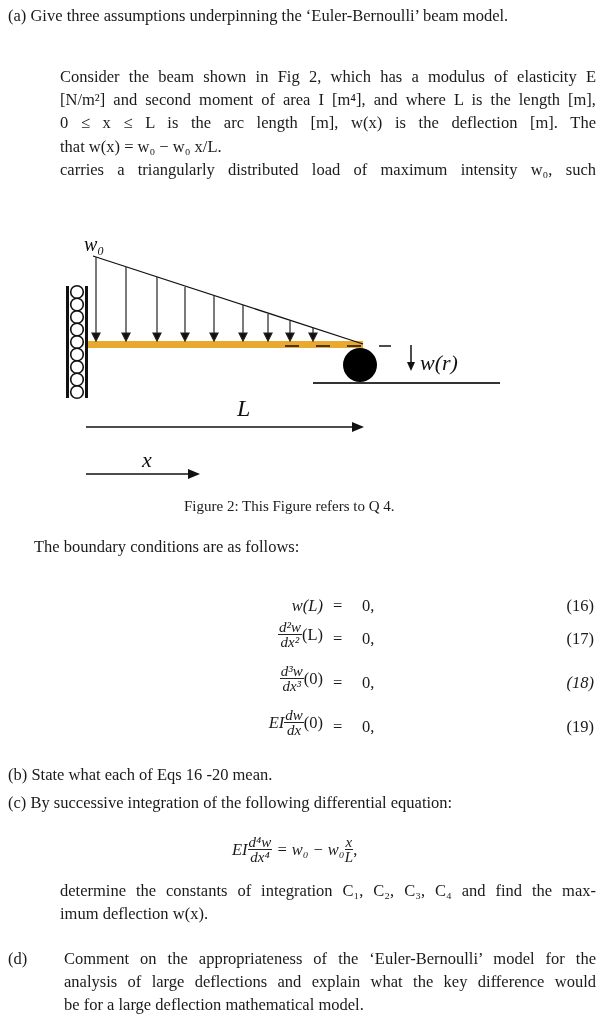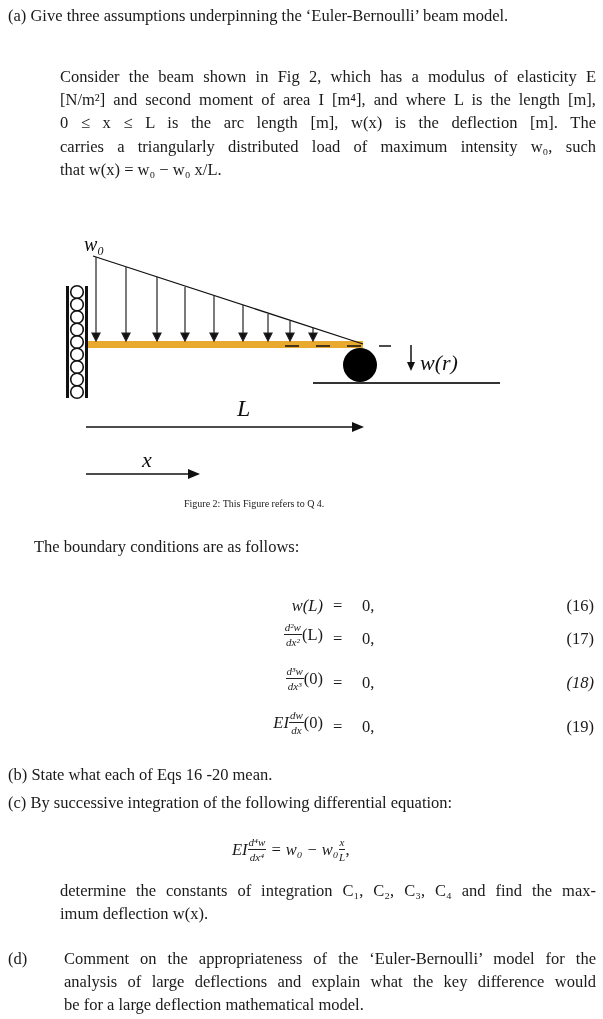--- a/index.html
+++ b/index.html
@@ -6,40 +6,40 @@
   body {
     width: 603px; height: 1019px; position: relative; overflow: hidden;
     font-family: "Liberation Serif", "DejaVu Serif", serif;
     color: #1a1a1a; font-size: 16.5px;
   }
   .abs { position: absolute; }
   .line { position: absolute; white-space: nowrap; line-height: 23px; }
   .para { position: absolute; left: 34px; width: 562px; line-height: 23.2px; text-align: justify; }
   .para span.row { display: block; text-align: justify; text-align-last: justify; white-space: nowrap; margin-left: 26px; }
   .para span.last { text-align-last: left; }
-  .caption { font-size: 10px; }
-  .frac { display: inline-block; vertical-align: middle; text-align: center; font-style: italic; line-height: 14px; font-size: 11px; }
+  .caption { font-size: 15px; }
+  .frac { display: inline-block; vertical-align: middle; text-align: center; font-style: italic; line-height: 14px; font-size: 15px; }
   .frac .num { display: block; border-bottom: 1px solid #222; padding: 0 1px; }
   .frac .den { display: block; }
   svg text { font-family: "Liberation Serif", "DejaVu Serif", serif; }
 </style>
 </head>
 <body>
 
 <div class="line" style="left:8px; top:4px;">
   <span>(a)</span>
   <span>Give three assumptions underpinning the ‘Euler-Bernoulli’ beam model.</span>
 </div>
 
 <div class="para" style="top:65px;">
   <span class="row">Consider the beam shown in Fig 2, which has a modulus of elasticity E</span>
   <span class="row">[N/m²] and second moment of area I [m⁴], and where L is the length [m],</span>
   <span class="row">0 ≤ x ≤ L is the arc length [m], w(x) is the deflection [m]. The</span>
+  <span class="row last">that w(x) = w₀ − w₀ x/L.</span>
   <span class="row">carries a triangularly distributed load of maximum intensity w₀, such</span>
-  <span class="row last">that w(x) = w₀ − w₀ x/L.</span>
 </div>
 
 <div class="abs" style="left:0; top:225px; width:603px; height:270px;">
   <svg width="603" height="270" viewBox="0 225 603 270" xmlns="http://www.w3.org/2000/svg">
 
     <g>
       <rect x="66" y="286" width="3" height="112" fill="#111"></rect>
       <rect x="85" y="286" width="3" height="112" fill="#111"></rect>
       <g fill="none" stroke="#111" stroke-width="1.6">
         <circle cx="77" cy="292" r="6.3"></circle>

